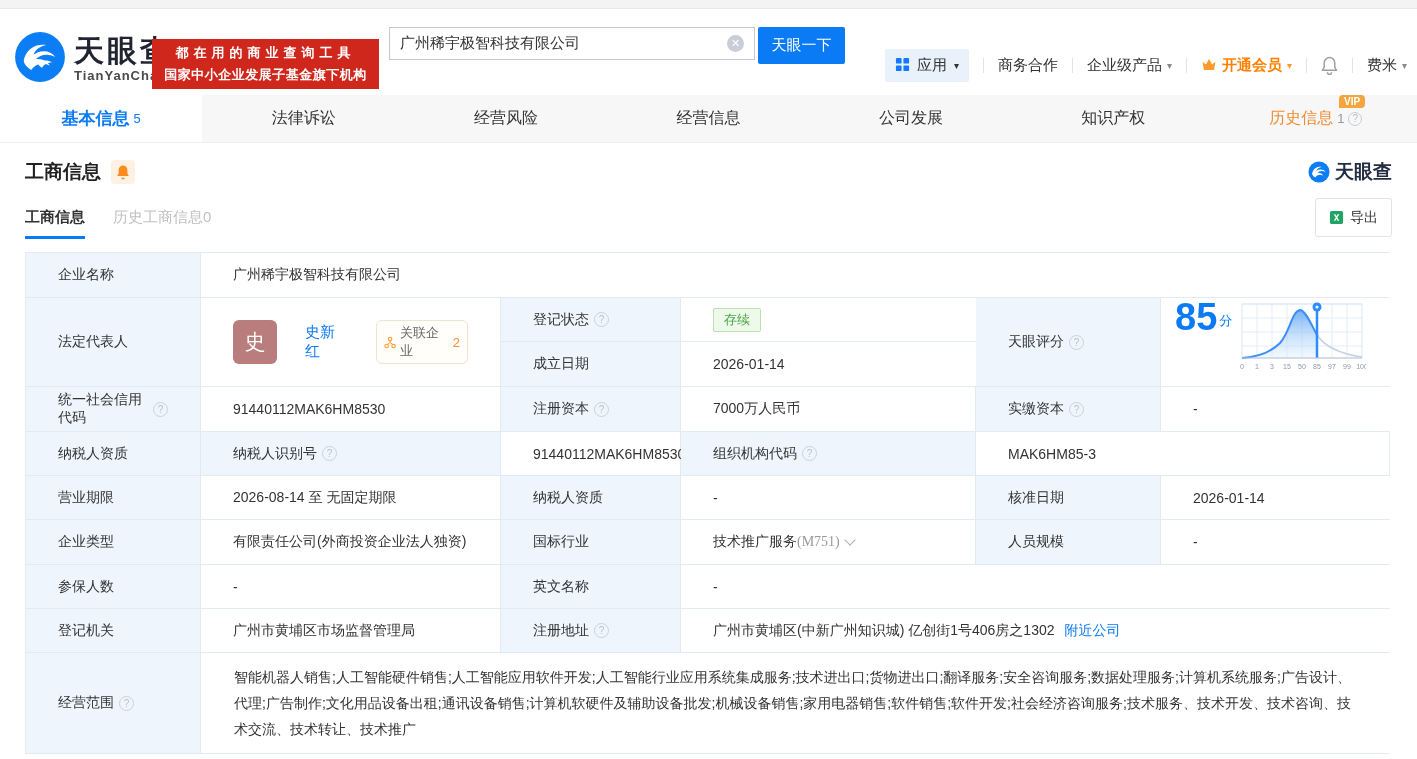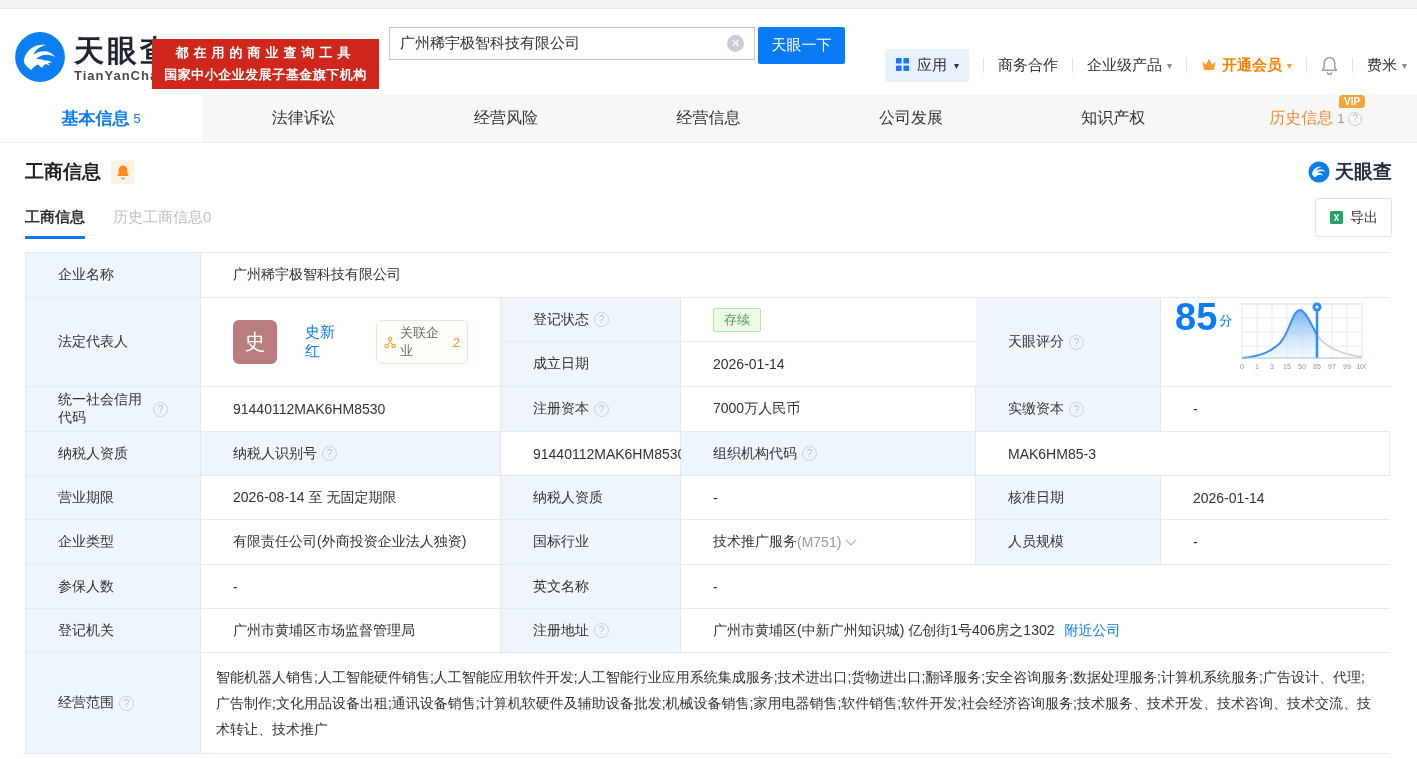--- a/index.html
+++ b/index.html
@@ -93,24 +93,24 @@
           display:inline-flex; align-items:center; justify-content:center; margin-left:5px; flex:none; cursor:pointer;}
   .status-badge { font-size:13px; color:#4aa54a; background:#eef9ea; border:1px solid #b7e3ae; padding:2px 10px;
                   border-radius:2px; }
   .avatar { width:44px; height:44px; border-radius:6px; background:#b97d7d; color:#fff; font-size:21px;
             display:flex; align-items:center; justify-content:center; flex:none; cursor:pointer; }
   .rep-name { color:#0a7af5; font-size:15px; margin:0 28px; cursor:pointer; }
   .rel-badge { display:flex; align-items:center; gap:4px; border:1px solid #f0e3cd; border-radius:6px;
                padding:3px 7px; font-size:13px; color:#666; cursor:pointer; background:#fffefb; }
   .rel-badge .num { color:#ff8c2e; }
   .link { color:#0a7af5; cursor:pointer; }
-  .gray { color:#999; }
+  .gray { color:#999;font-family:Liberation Serif, serif; }
   .chev { display:inline-block; width:8px; height:8px; border-right:1.5px solid #a9b1bc; border-bottom:1.5px solid #a9b1bc;
           transform:rotate(45deg); margin-left:6px; margin-top:-4px; cursor:pointer; }
-  .scope-cell { align-items:flex-start; padding:11px 15px; line-height:26px; }
+  .scope-cell { align-items:flex-start; padding:11px 33px; line-height:26px; }
 
   .score-val { display:flex; align-items:flex-start; padding:0 8px 0 14px; }
   .score-num { font-size:38px; font-weight:bold; color:#0a7af5; line-height:1; }
   .score-unit { font-size:13px; color:#0a7af5; margin:14px 6px 0 2px; }
 </style>
 </head>
 <body>
 
 <div class="page">
   <div class="topstrip"></div>

